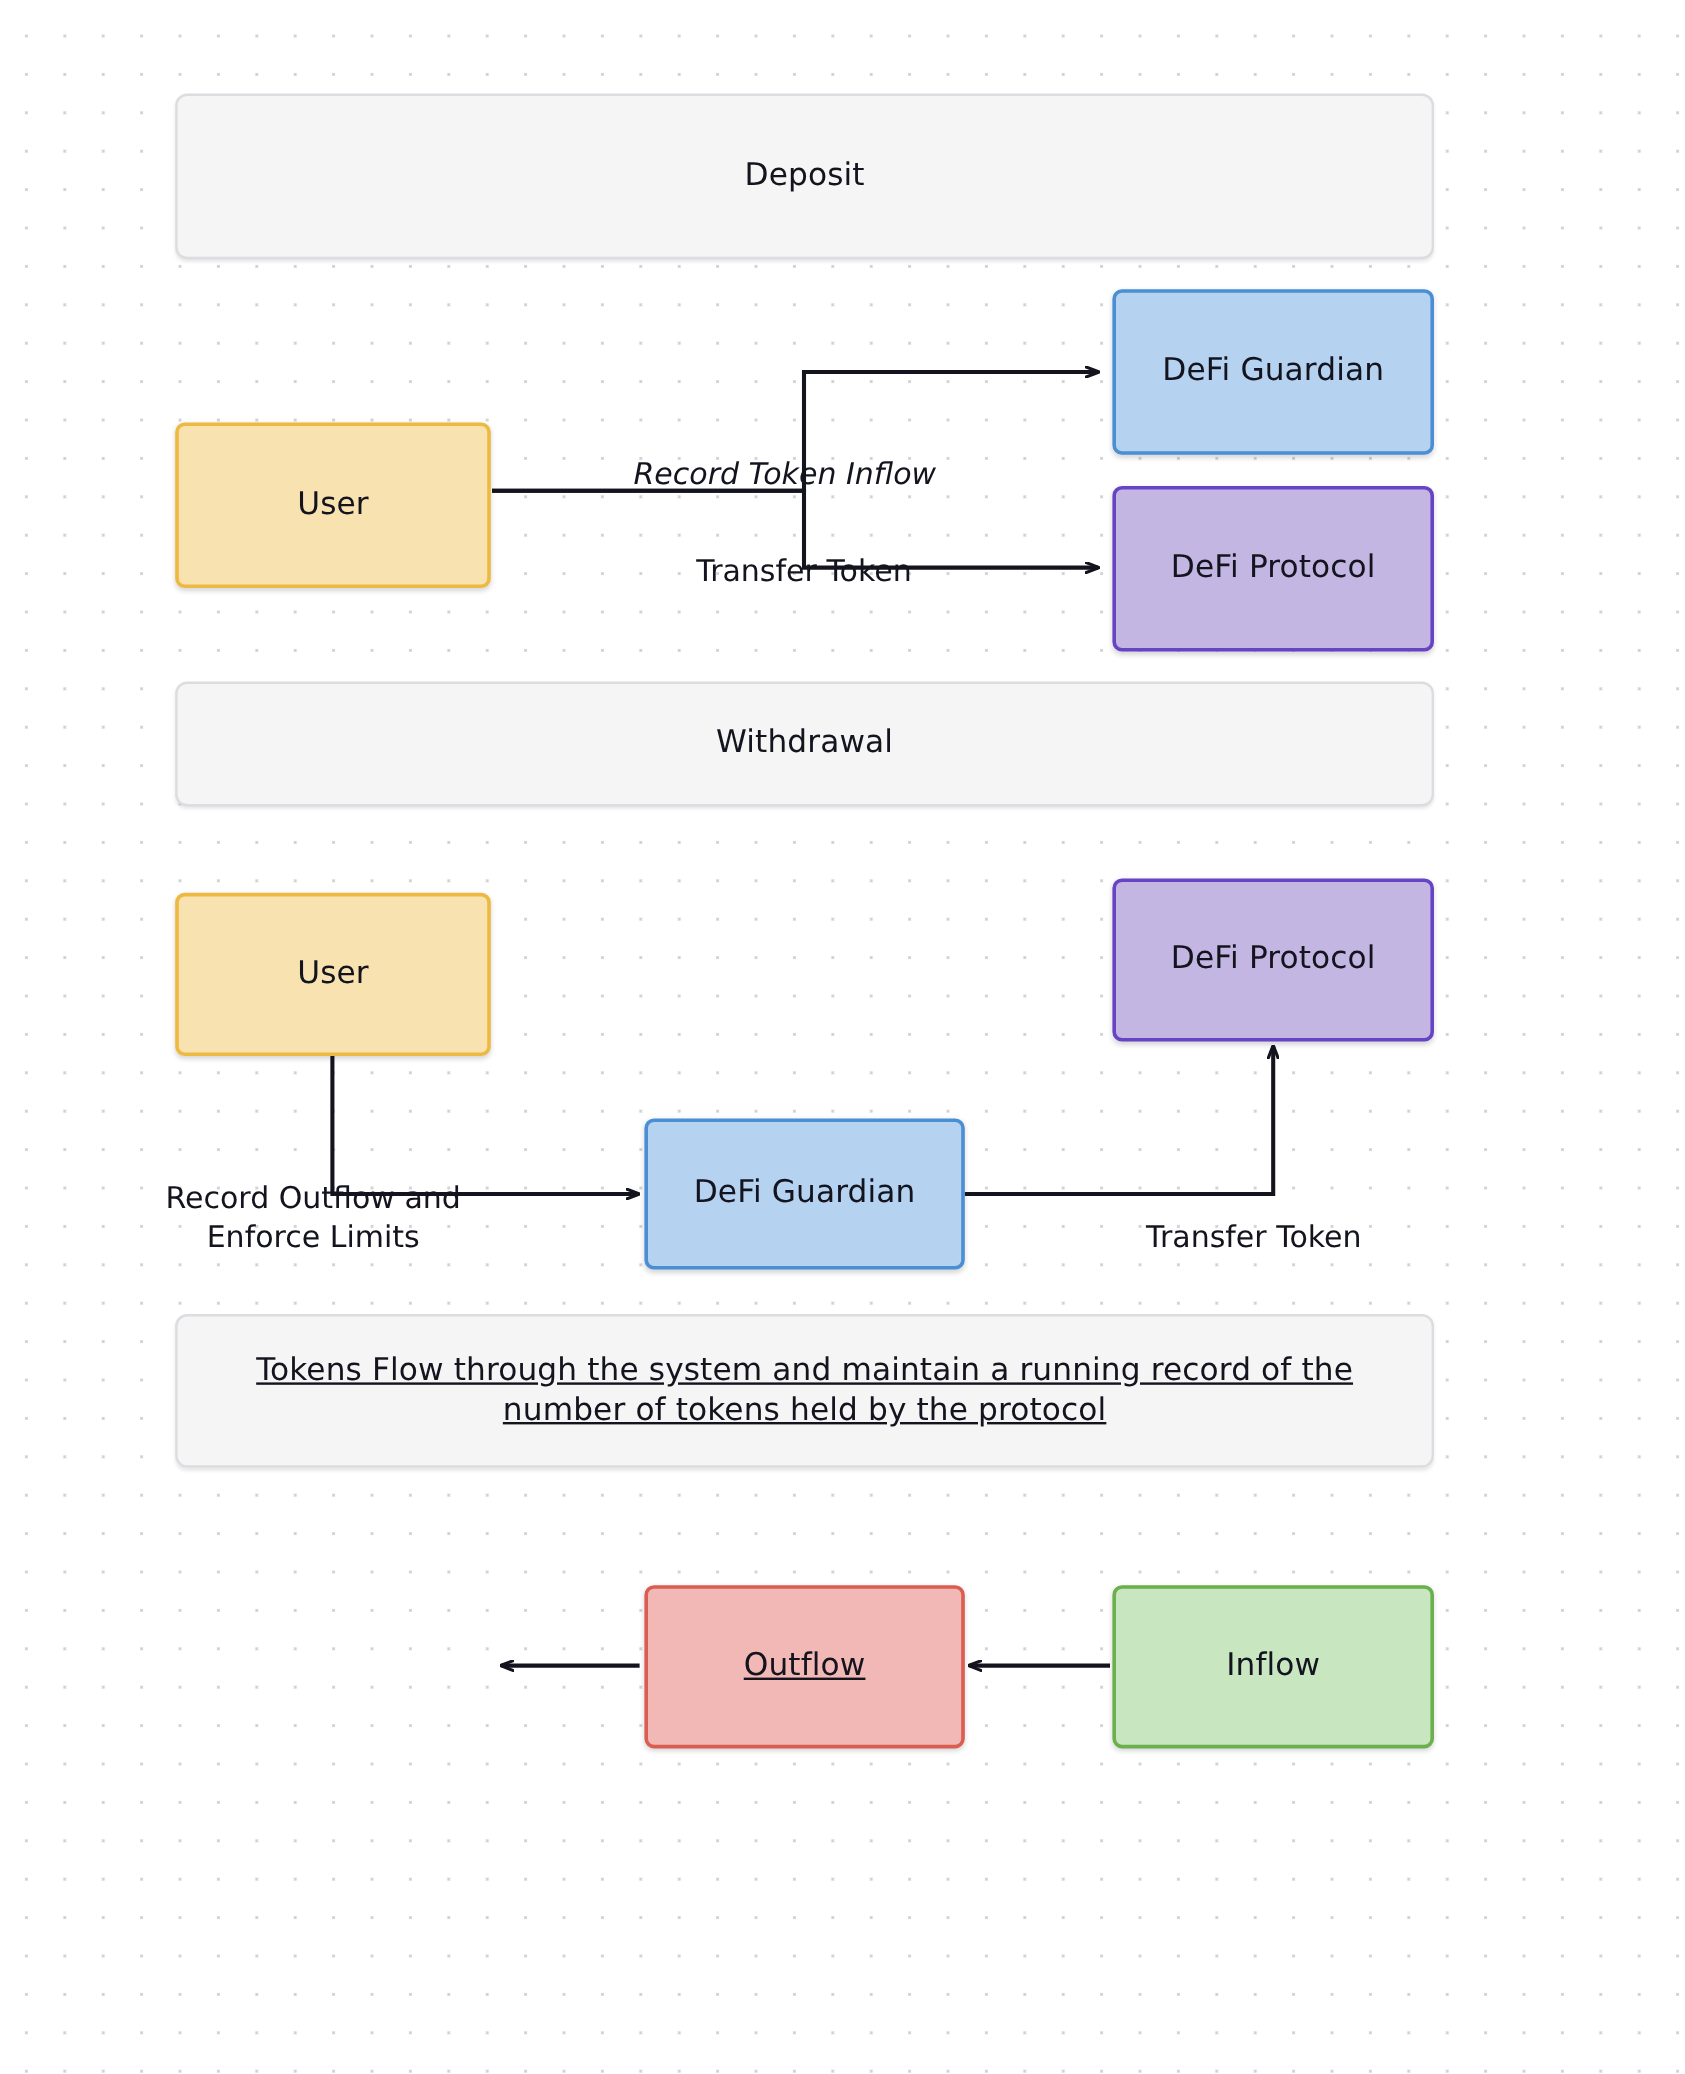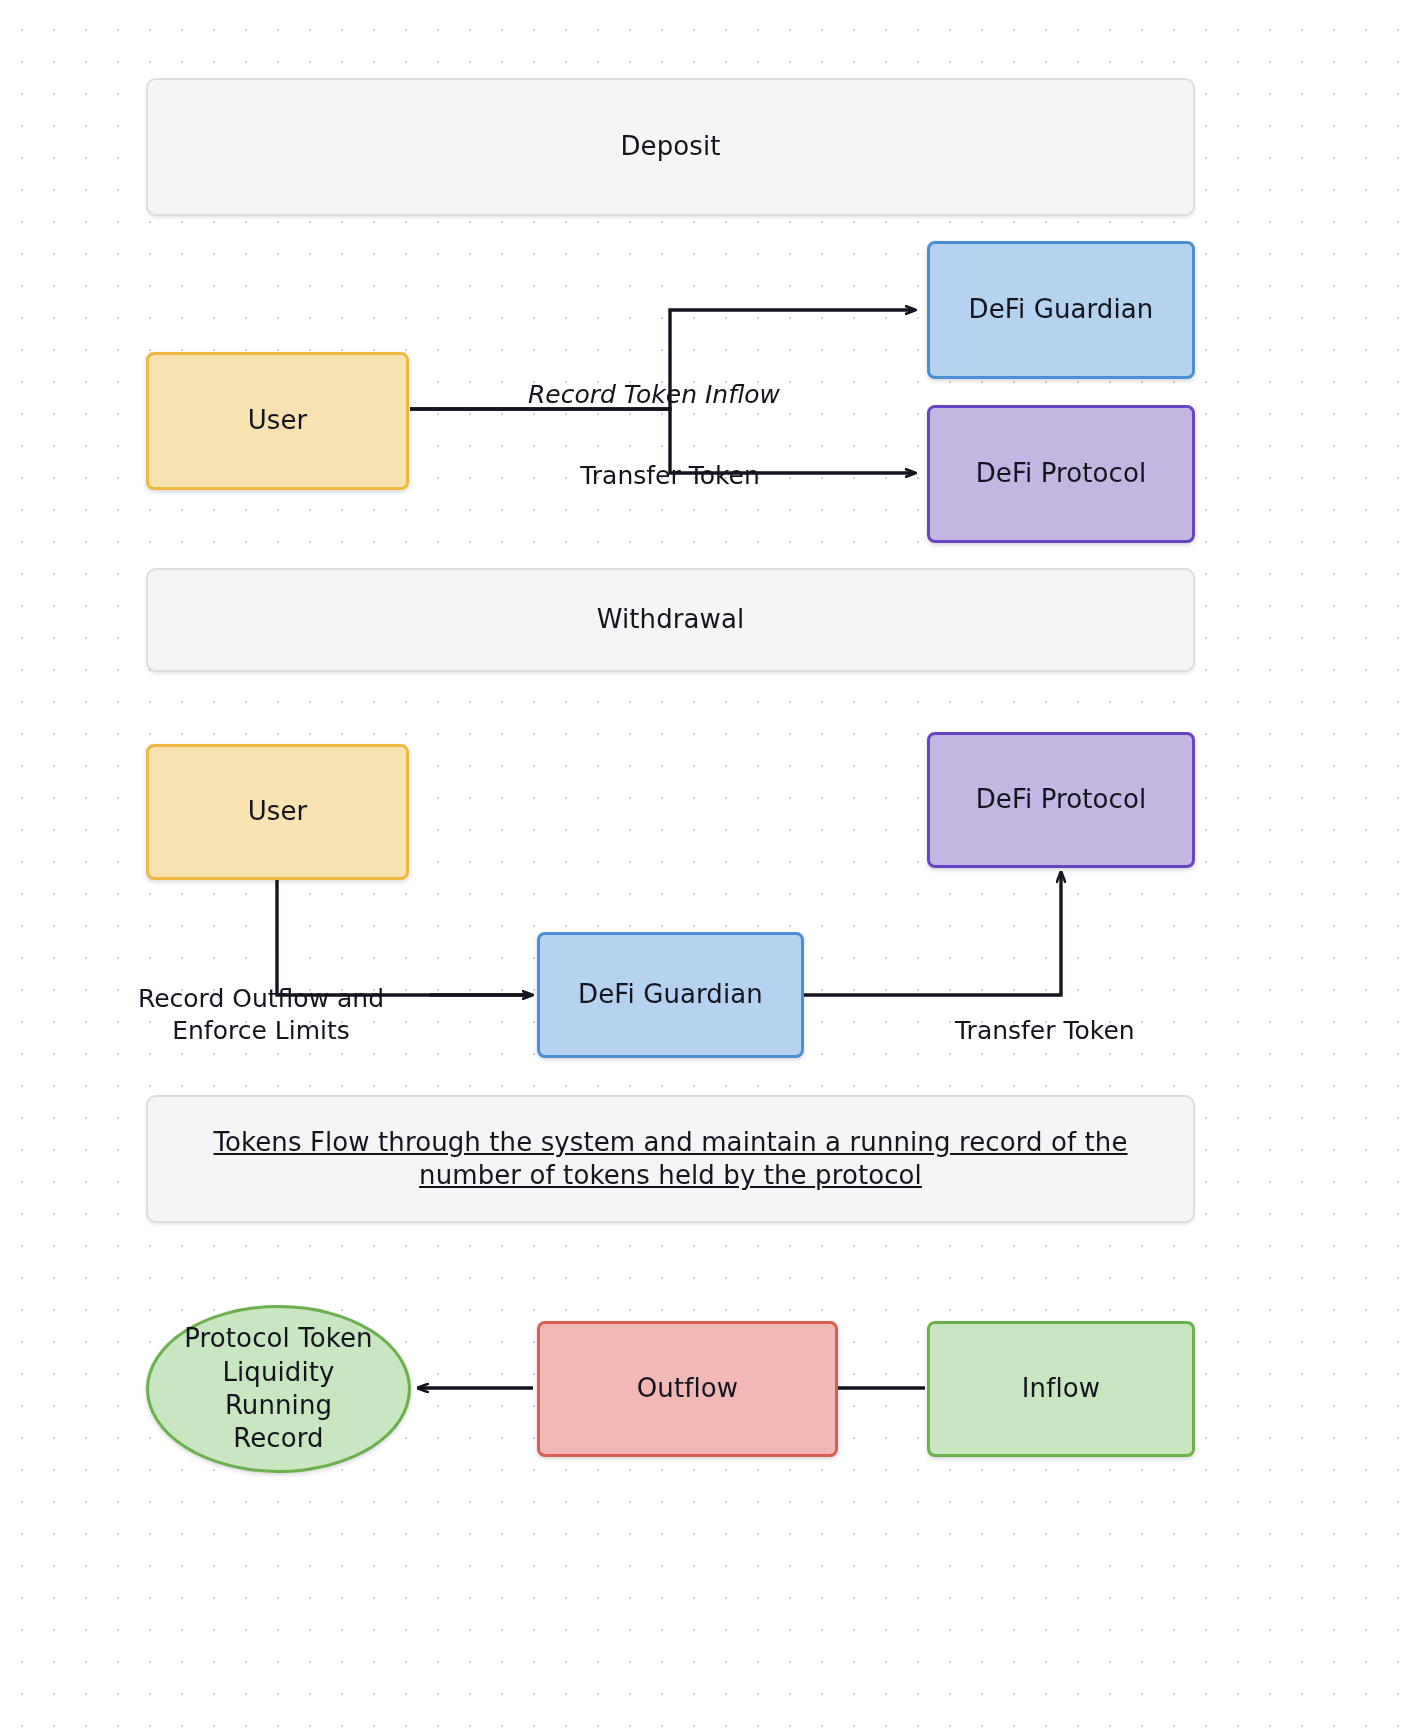--- a/index.html
+++ b/index.html
@@ -138,25 +138,22 @@
   </div>
 
   <div class="node box box-purple" style="left:927px; top:732px; width:268px; height:136px;">
     <span>DeFi Protocol</span>
   </div>
 
   <div class="node box box-blue" style="left:537px; top:932px; width:267px; height:126px;">
     <span>DeFi Guardian</span>
   </div>
 
-  <div class="node ellipse" style="left:146px; top:1305px; width:265px; height:168px;">
-    <span style="display:block; max-width:196px;">Protocol Token Liquidity Running Record</span>
-  </div>
 
-  <div class="node box box-red" style="left:537px; top:1321px; width:301px; height:136px;">
+  <div class="node box box-red" style="left:537px; top:1321px; width:267px; height:136px;text-decoration:underline;">
     <span>Outflow</span>
   </div>
 
   <div class="node box box-green" style="left:927px; top:1321px; width:268px; height:136px;">
     <span>Inflow</span>
   </div>
 
   <div class="edge-label" style="left:434px; top:347px; width:440px;font-style:italic;">
     <span>Record Token Inflow</span>
   </div>

